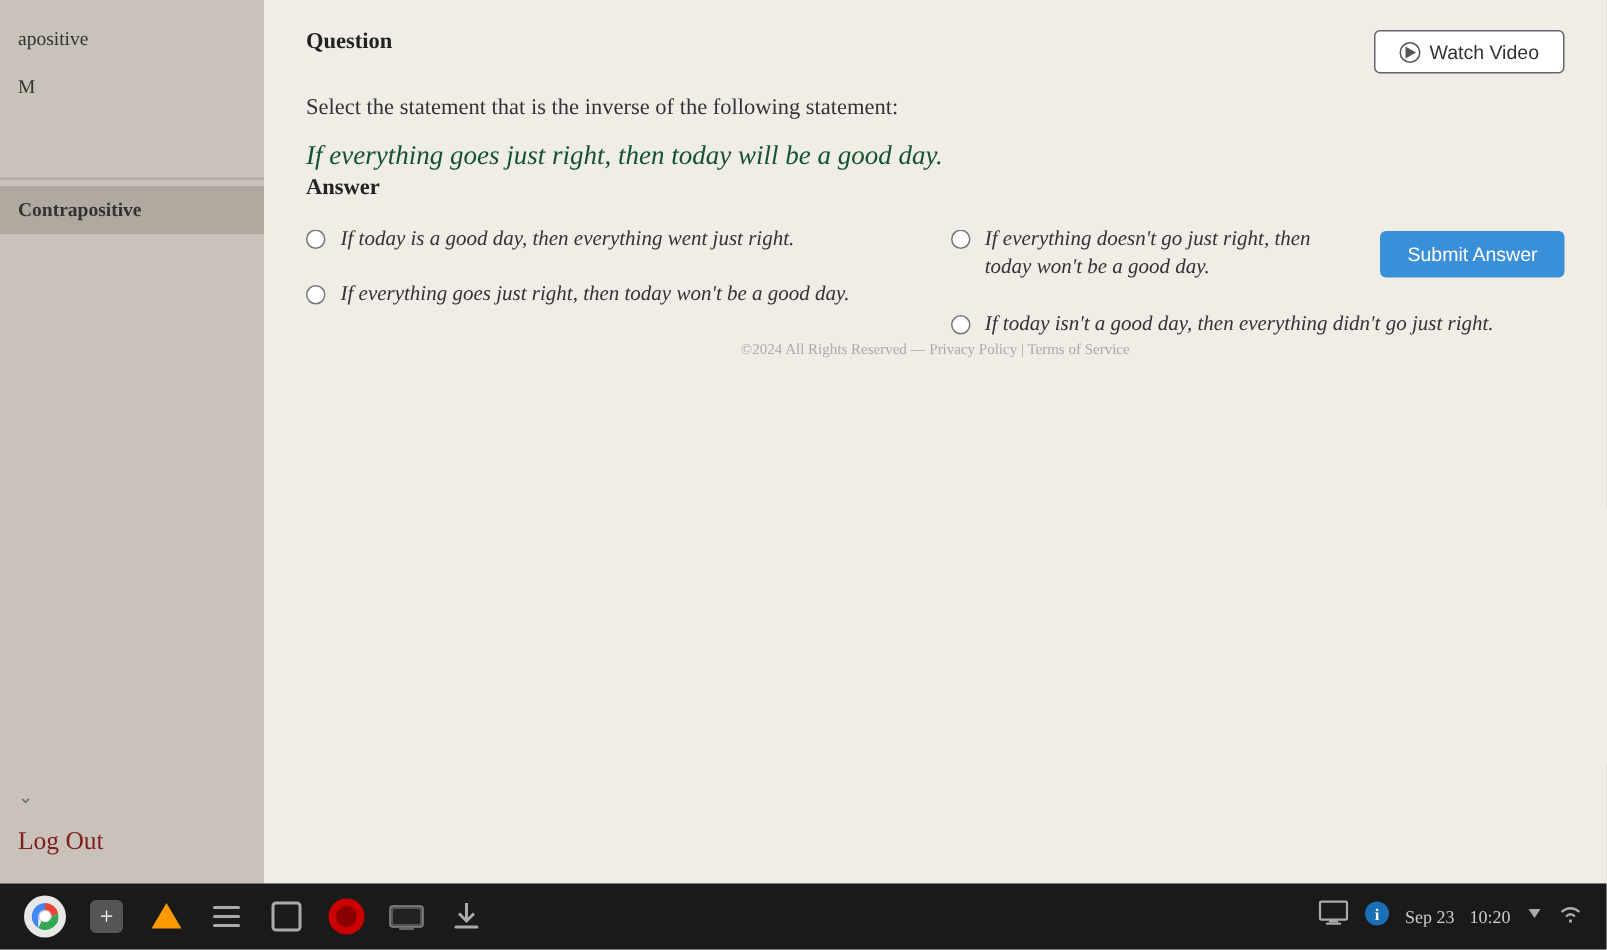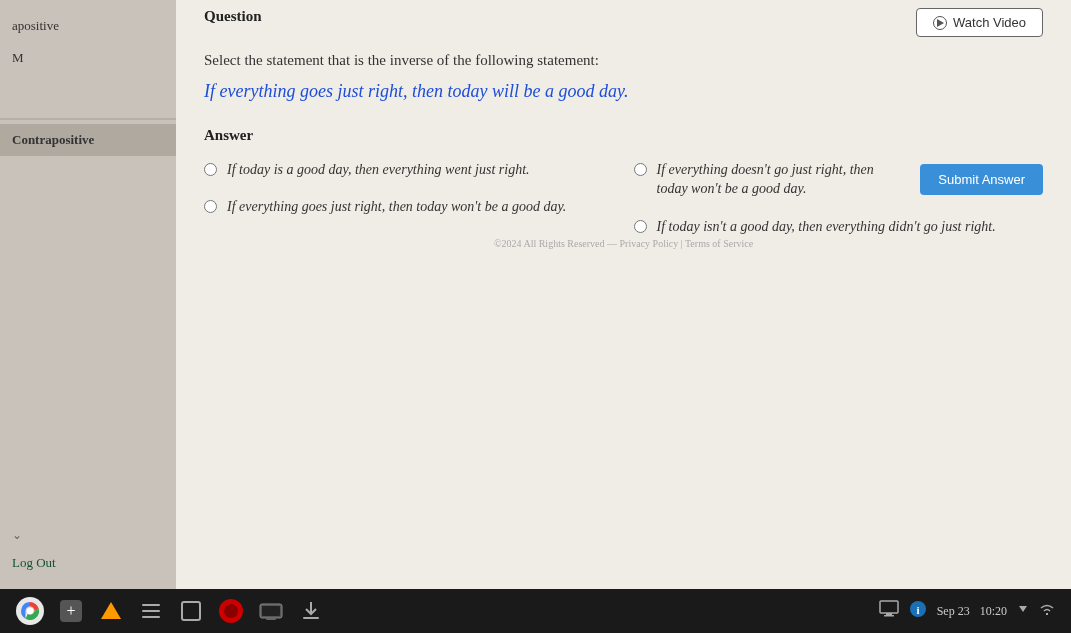--- a/index.html
+++ b/index.html
@@ -38,30 +38,30 @@
 
     .sidebar-item.active {
       background: #b0a9a0;
       font-weight: bold;
     }
 
     .sidebar-spacer { flex: 1; }
 
     .sidebar-logout {
       padding: 8px 12px;
-      font-size: 13px;
-      color: #14532d;
+      font-size: 17px;
+      color: #7f1d1d;
       cursor: pointer;
     }
 
     
     .content {
       flex: 1;
       background: #f0ece6;
-      padding: 8px 28px;
+      padding: 20px 28px;
       overflow-y: auto;
     }
 
     .content-header {
       display: flex;
       justify-content: space-between;
       align-items: flex-start;
       margin-bottom: 12px;
     }
 
@@ -124,22 +124,21 @@
     .question-text {
       font-size: 15px;
       color: #333;
       margin-bottom: 6px;
       line-height: 1.5;
     }
 
     .question-statement {
       font-size: 18px;
       font-style: italic;
-      color: #1d4ed8;
-      margin-bottom: 22px;
+      color: #14532d;
       line-height: 1.5;
     }
 
     .answer-label {
       font-size: 15px;
       font-weight: bold;
       color: #222;
       margin-bottom: 16px;
     }
 

